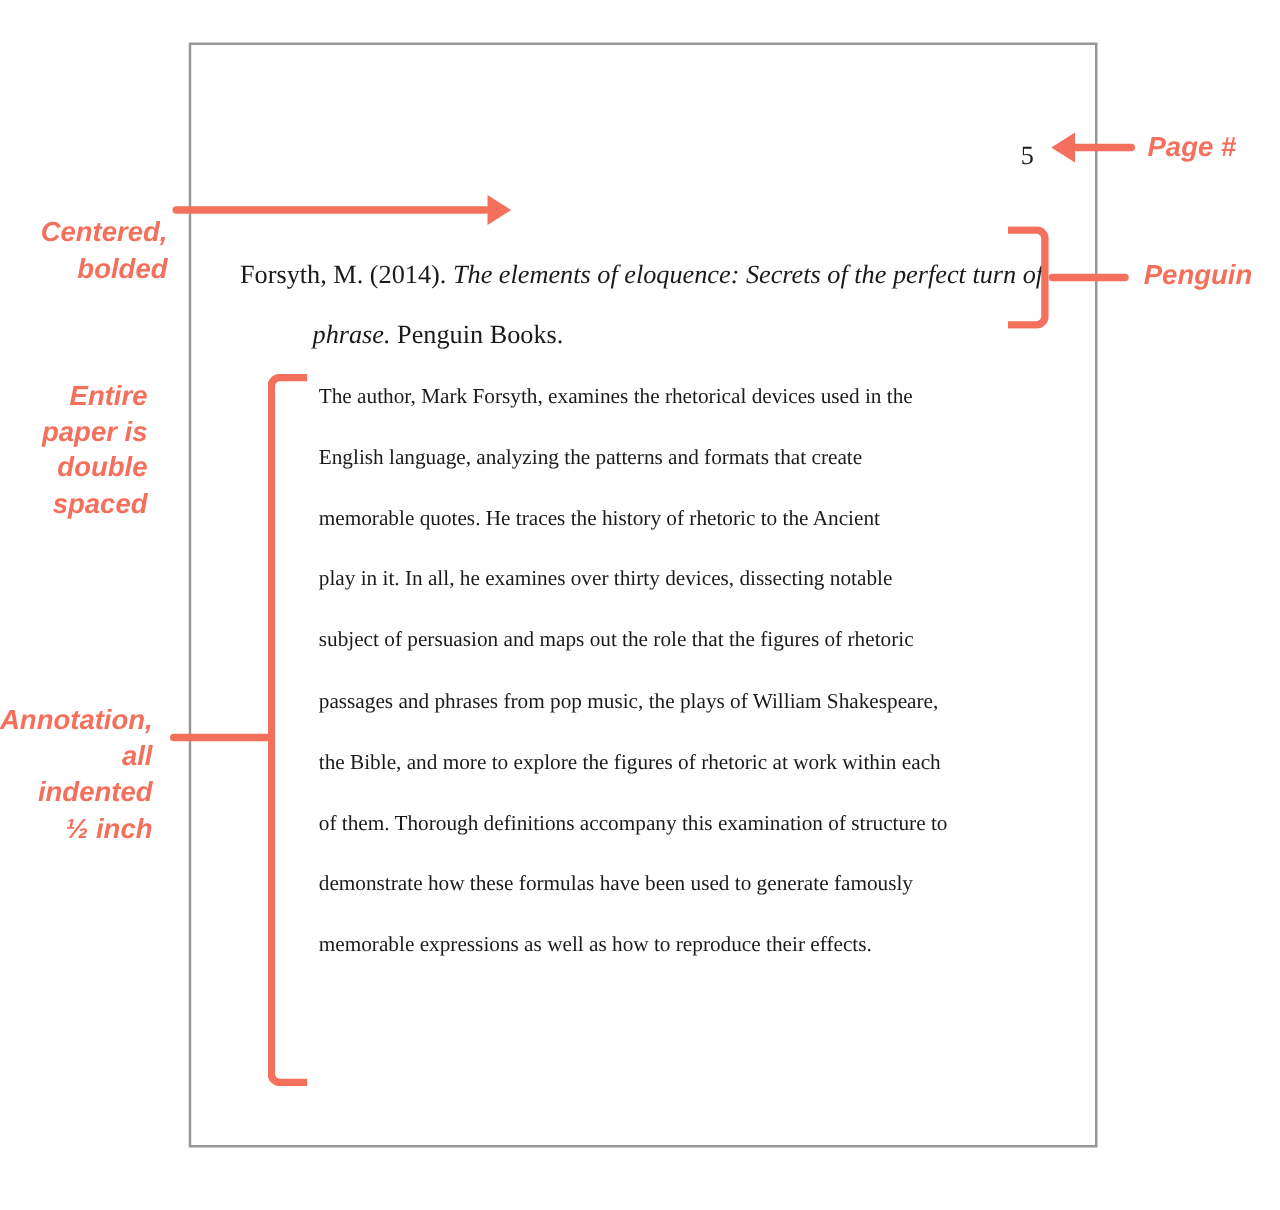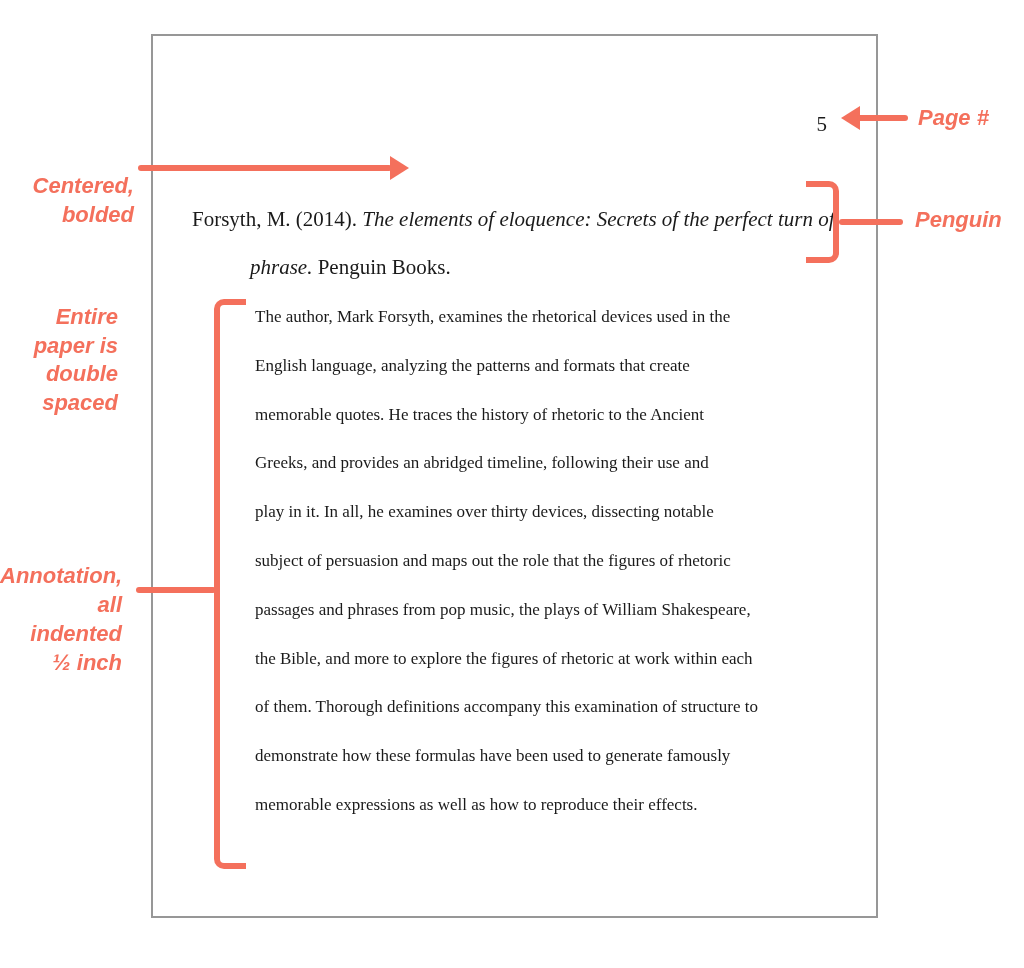--- a/index.html
+++ b/index.html
@@ -112,21 +112,20 @@
 <div class="canvas">
 
   <div class="page">
     <div class="doc-text pagenum">5</div>
     <div class="doc-text cite1"><span class="roman">Forsyth, M. (2014). </span><span class="italic">The elements of eloquence: Secrets of the perfect turn of</span></div>
     <div class="doc-text cite2"><span class="italic">phrase.</span><span class="roman"> Penguin Books.</span></div>
     <div class="annotation">
       <div class="ann-line">The author, Mark Forsyth, examines the rhetorical devices used in the</div>
       <div class="ann-line">English language, analyzing the patterns and formats that create</div>
       <div class="ann-line">memorable quotes. He traces the history of rhetoric to the Ancient</div>
-      <div class="ann-line">Greeks, and provides an abridged timeline, following their use and</div>
       <div class="ann-line">play in it. In all, he examines over thirty devices, dissecting notable</div>
       <div class="ann-line">subject of persuasion and maps out the role that the figures of rhetoric</div>
       <div class="ann-line">passages and phrases from pop music, the plays of William Shakespeare,</div>
       <div class="ann-line">the Bible, and more to explore the figures of rhetoric at work within each</div>
       <div class="ann-line">of them. Thorough definitions accompany this examination of structure to</div>
       <div class="ann-line">demonstrate how these formulas have been used to generate famously</div>
       <div class="ann-line">memorable expressions as well as how to reproduce their effects.</div>
     </div>
   </div>
 

